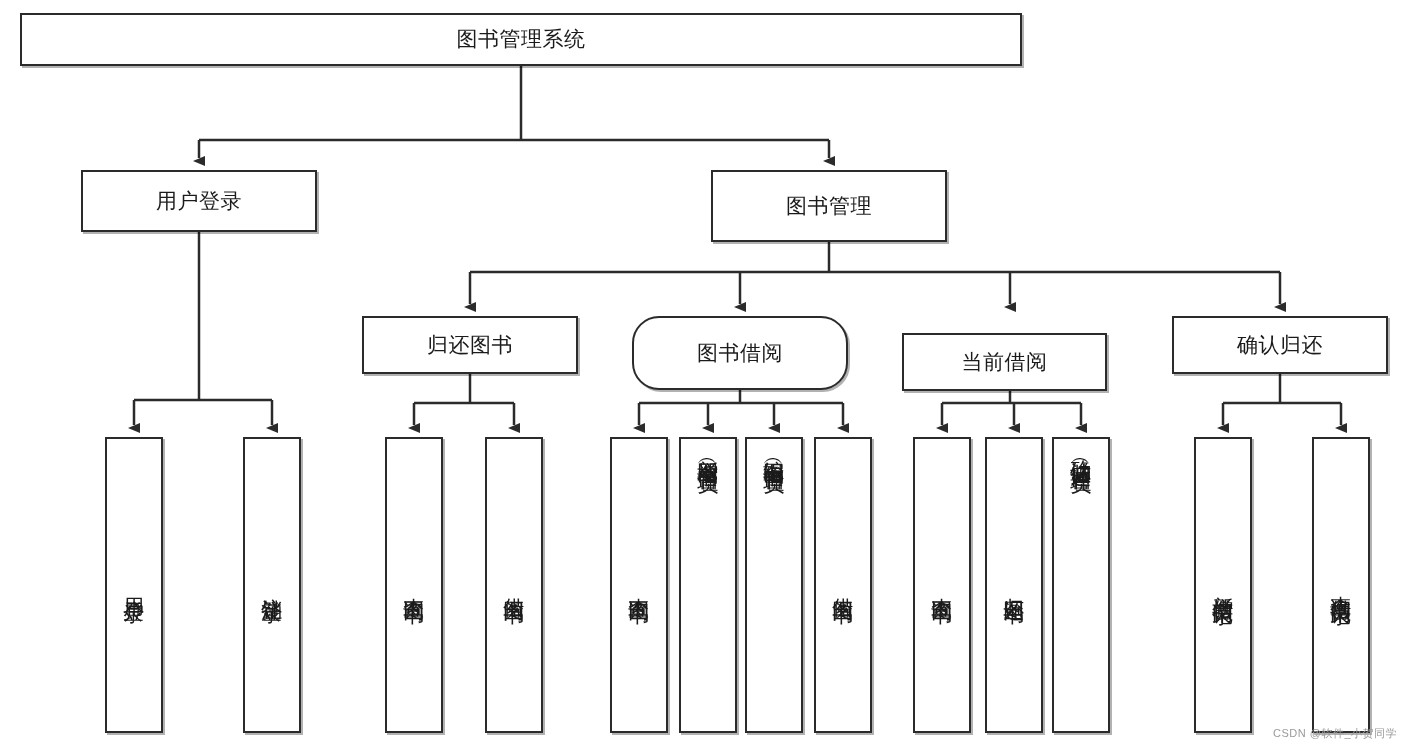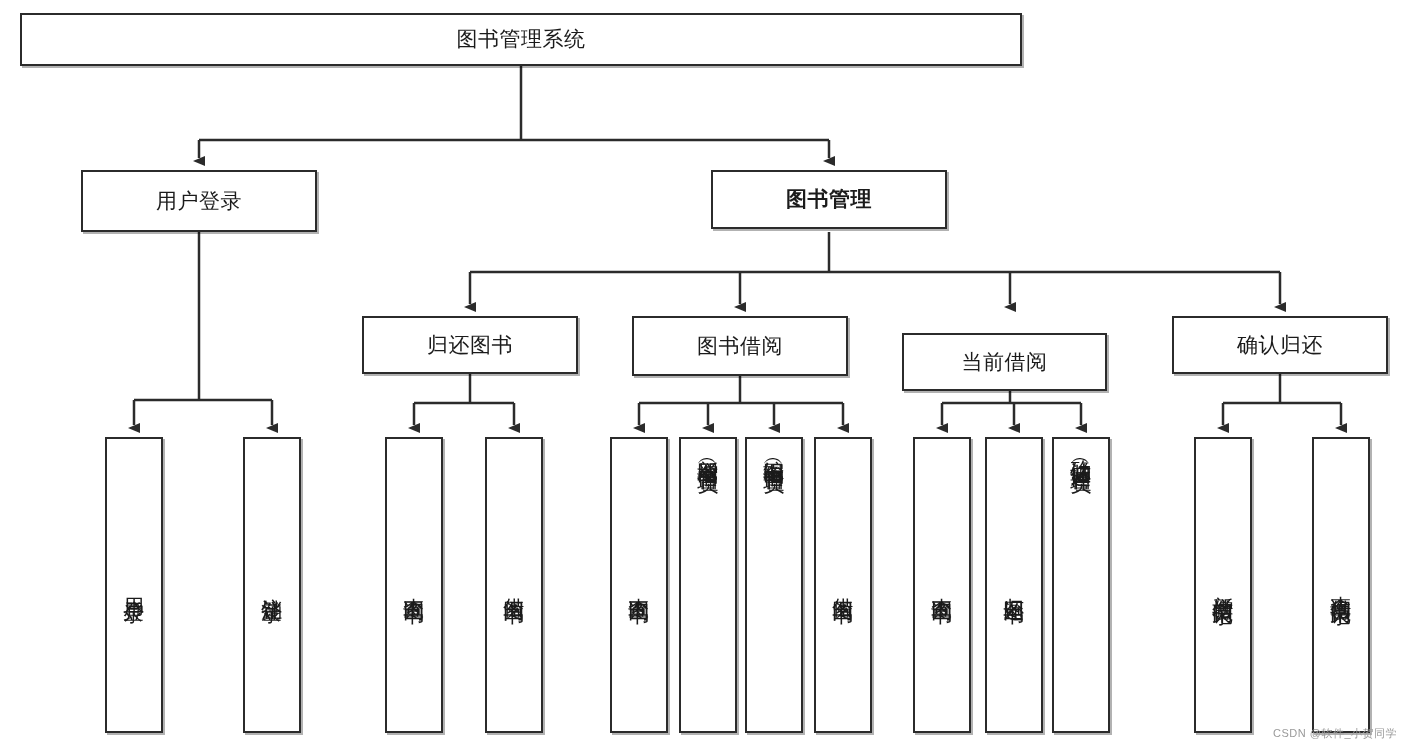--- a/index.html
+++ b/index.html
@@ -123,28 +123,28 @@
     </g>
   </svg>
 
   <div class="node" style="left:20px; top:13px; width:1002px; height:53px;">
     <span class="lbl">图书管理系统</span>
   </div>
 
   <div class="node" style="left:81px; top:170px; width:236px; height:62px;">
     <span class="lbl">用户登录</span>
   </div>
-  <div class="node" style="left:711px; top:170px; width:236px; height:59px;font-weight:bold;">
+  <div class="node" style="left:711px; top:170px; width:236px; height:72px;">
     <span class="lbl">图书管理</span>
   </div>
 
   <div class="node" style="left:362px; top:316px; width:216px; height:58px;">
     <span class="lbl">归还图书</span>
   </div>
-  <div class="node" style="left:632px; top:316px; width:216px; height:60px;">
+  <div class="node" style="left:632px; top:316px; width:216px; height:74px;border-radius:27px;">
     <span class="lbl">图书借阅</span>
   </div>
   <div class="node" style="left:902px; top:333px; width:205px; height:58px;">
     <span class="lbl">当前借阅</span>
   </div>
   <div class="node" style="left:1172px; top:316px; width:216px; height:58px;">
     <span class="lbl">确认归还</span>
   </div>
 
   <div class="node vertical" style="left:105px; top:437px; width:58px; height:296px;">

